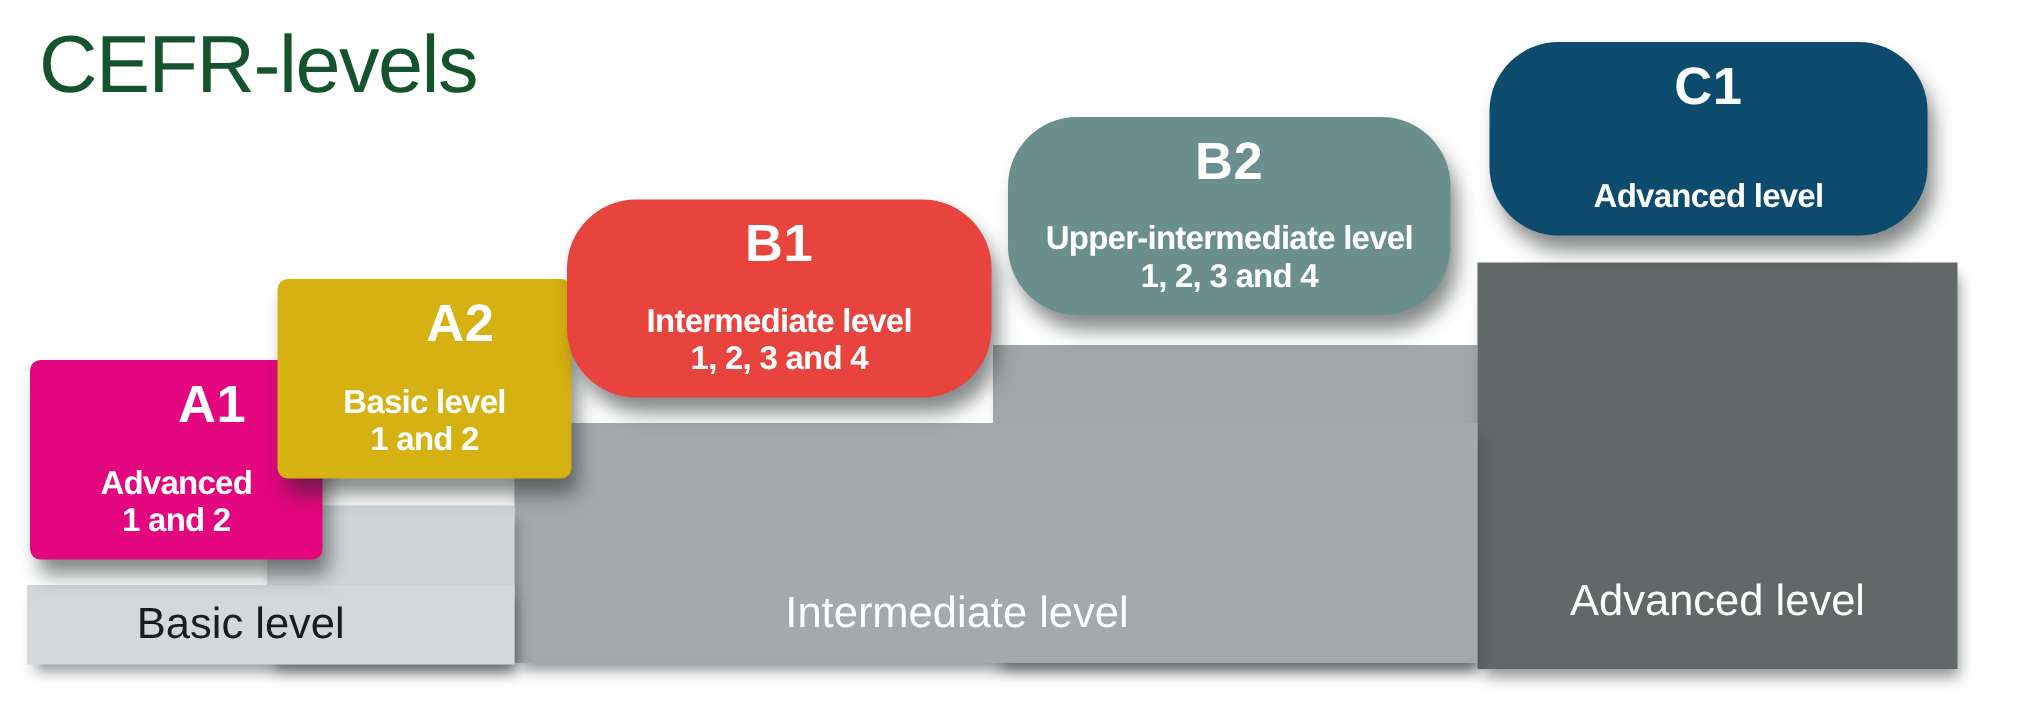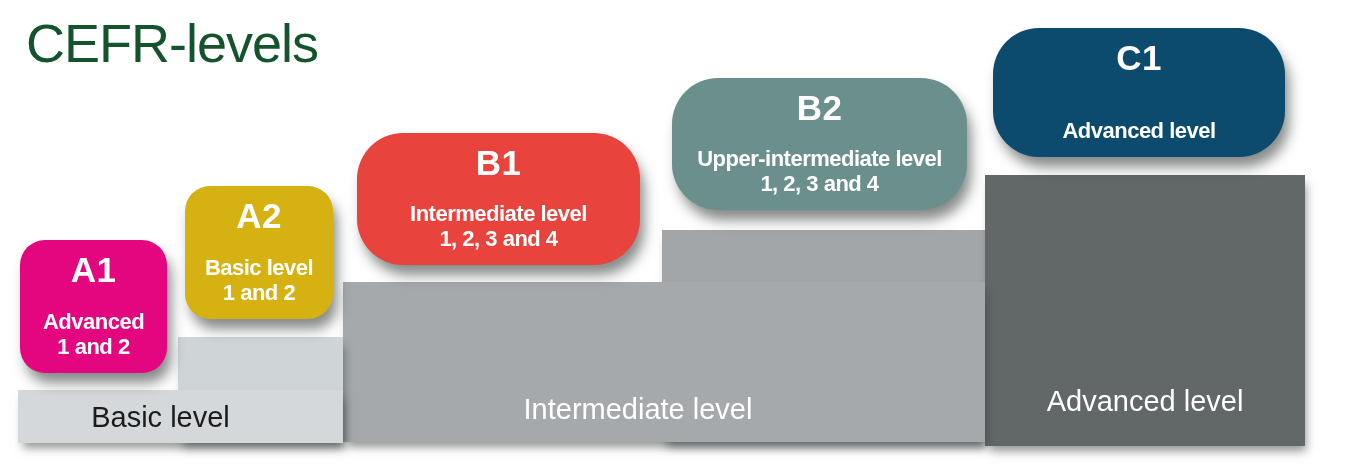--- a/index.html
+++ b/index.html
@@ -39,26 +39,26 @@
   .step-5 .step-label{bottom:30px;font-weight:400;}
 
   
   .badge{
     position:absolute;
     color:#ffffff;
     box-shadow:5px 11px 13px -1px rgba(35,40,40,0.55);
     z-index:10;
     display:flex;flex-direction:column;align-items:center;
   }
-  .badge-small{border-radius:25px;}
+  .badge-small{border-radius:7px;padding-left:48px;}
   .badge-wide{border-radius:46px;}
 
   .badge-a1{left:20px; top:240px;width:147px;height:133px;}
   .badge-a2{left:185px;top:186px;width:148px;height:133px;}
-  .badge-b1{left:357px;top:133px;width:283px;height:132px;}
+  .badge-b1{left:378px;top:133px;width:283px;height:132px;}
   .badge-b2{left:672px;top:78px; width:295px;height:132px;}
   .badge-c1{left:993px;top:28px; width:292px;height:129px;}
 
   .badge-code{
     margin-top:11px;
     font-size:35px;font-weight:700;line-height:1.1;letter-spacing:0.5px;
   }
   .badge-sub{
     position:absolute;left:0;right:0;bottom:14px;
     text-align:center;

